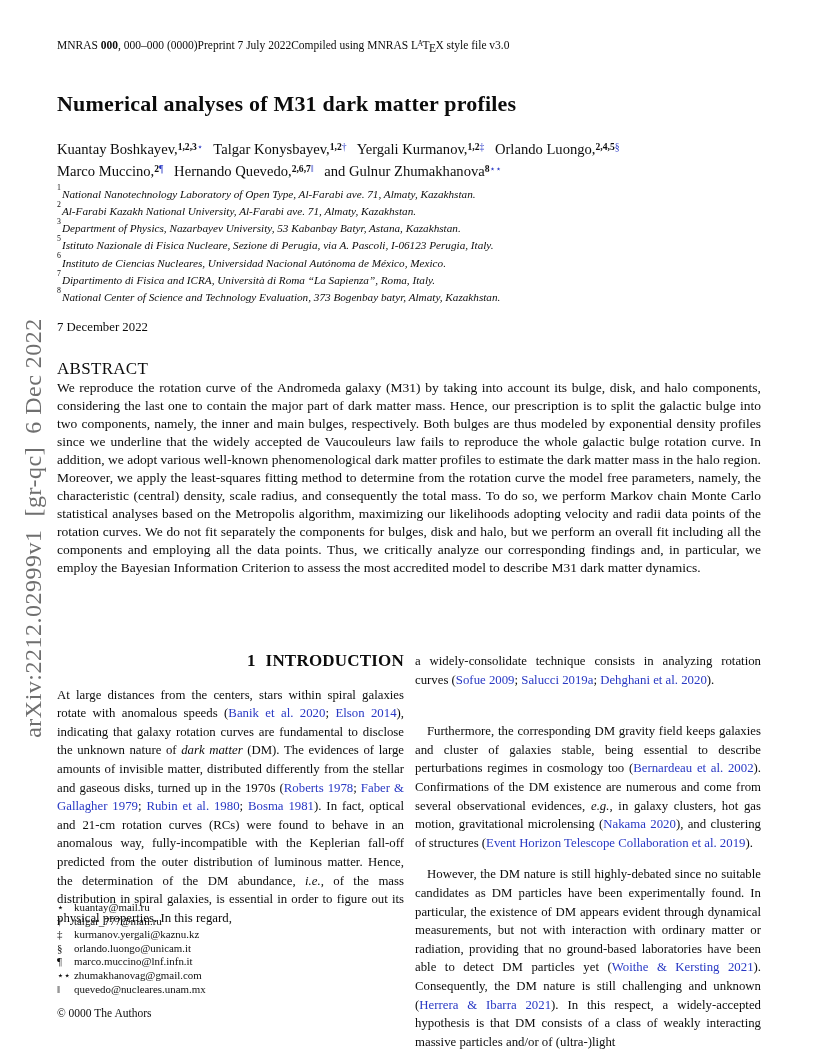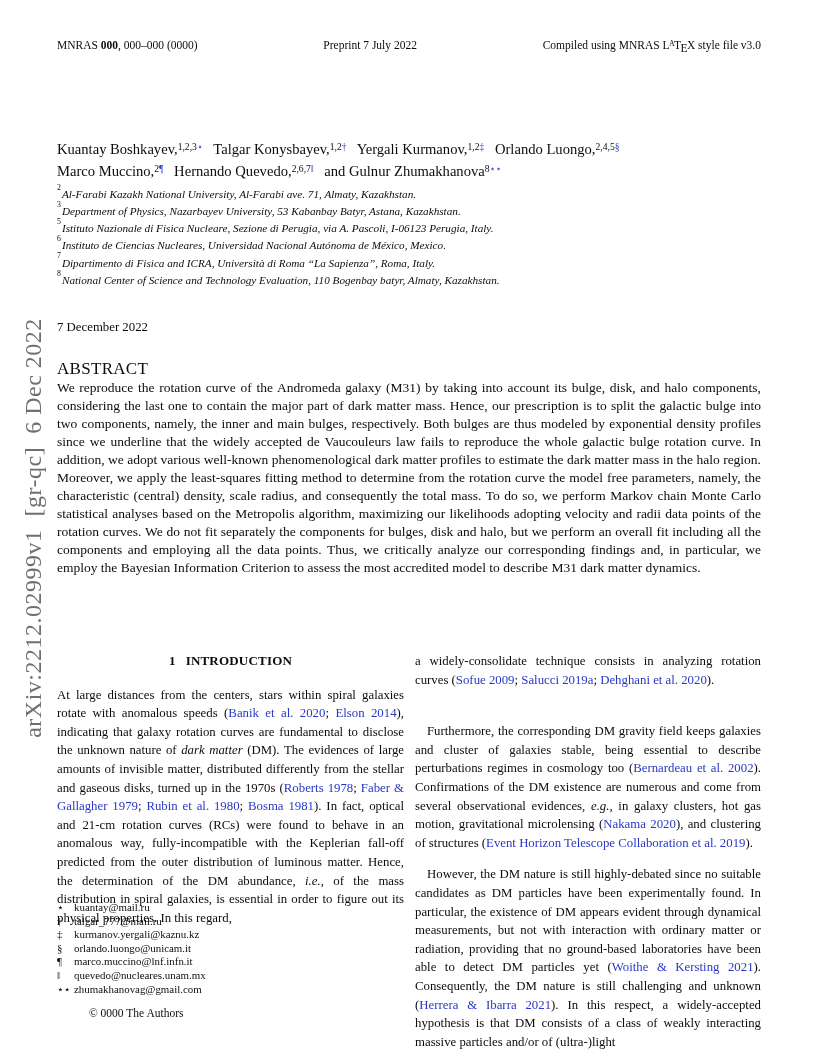--- a/index.html
+++ b/index.html
@@ -15,102 +15,104 @@
   
   .arxiv-stamp {
     position:absolute; left:33px; top:528px;
     transform:translate(-50%,-50%) rotate(-90deg);
     white-space:pre; font-size:24px; color:var(--stamp); letter-spacing:0.5px;
   }
 
   
   .runhead {
     left:57px; top:39px; width:704px;
-    display:flex; justify-content:space-between; align-items:baseline;
+    display:flex; justify-content:flex-start; align-items:baseline;
     font-size:11.5px;
   }
   .runhead span { white-space:pre; }
   .latex-a { font-size:68%; position:relative; top:-0.38em; margin:0 -0.08em; }
   .latex-e { position:relative; top:0.22em; margin:0 -0.05em; }
 
   .paper-title { left:57px; top:91px; width:704px; font-size:22px; font-weight:bold; letter-spacing:0.2px; }
 
   
   .authors { left:57px; top:139px; width:704px; font-size:14.6px; line-height:20px; }
   .author { margin-right:7px; }
-  sup.aff { font-size:66%; position:relative; top:-0.45em; vertical-align:baseline; }
+  sup.aff { font-size:66%; position:relative; top:-0.45em; vertical-align:baseline;font-weight:bold; }
   sup.sym { font-size:66%; position:relative; top:-0.45em; vertical-align:baseline; color:var(--link); }
 
   
   .affils { left:57px; top:184px; width:704px; font-size:11.2px; line-height:13.4px; font-style:italic; }
   .affil sup { font-size:70%; position:relative; top:-0.4em; font-style:normal; margin-right:1px; }
 
   .date-line { left:57px; top:320px; font-size:12.8px; }
 
   .abstract-head { left:57px; top:359px; font-size:17px; font-weight:normal; letter-spacing:0.3px; }
   .abstract-body {
     left:57px; top:379px; width:704px;
     font-size:13.5px; line-height:18px; text-align:justify;
   }
   .keywords { left:57px; top:595px; width:704px; font-size:13.4px; }
   .keywords b { margin-right:8px; }
 
   
   .col { font-size:12.8px; line-height:18.6px; text-align:justify; }
   .col-left  { left:57px;  top:652px; width:347px; }
   .col-right { left:415px; top:652px; width:346px; }
-  .sec-head { font-size:13px; font-weight:bold; letter-spacing:0.2px; margin-bottom:15px; text-align:center; }
+  .sec-head { font-size:17px; font-weight:bold; letter-spacing:0.2px; margin-bottom:15px; text-align:right; }
   .sec-head .sec-num { margin-right:10px; }
   .col p.indent { text-indent:12px; }
   .col-right p.p1 { margin-bottom:33px; }
   .col-right p.p2 { margin-bottom:13px; }
   .link { color:var(--link); }
   .em { font-style:italic; }
 
   
   .footnotes { left:57px; top:901px; width:347px; font-size:10.9px; line-height:13.6px; }
   .fn-sym { display:inline-block; min-width:17px; }
 
-  .footer-copy { left:57px; top:1007px; font-size:11.5px;margin-left:32px; }
+  .footer-copy { left:57px; top:1007px; font-size:11.5px; }
 </style>
 </head>
 <body>
 
 <div class="page">
 
   <div class="arxiv-stamp">arXiv:2212.02999v1  [gr-qc]  6 Dec 2022</div>
 
   <div class="abs runhead">
     <span><span>MNRAS </span><b>000</b><span>, 000–000 (0000)</span></span>
     <span>Preprint 7 July 2022</span>
     <span><span>Compiled using MNRAS </span><span>L</span><span class="latex-a">A</span><span>T</span><span class="latex-e">E</span><span>X</span><span> style file v3.0</span></span>
   </div>
 
+  <h1 class="abs paper-title">Numerical analyses of M31 dark matter profiles</h1>
 
   <div class="abs authors">
     <div>
       <span class="author"><span>Kuantay Boshkayev,</span><sup class="aff">1,2,3</sup><sup class="sym">⋆</sup></span>
       <span class="author"><span>Talgar Konysbayev,</span><sup class="aff">1,2</sup><sup class="sym">†</sup></span>
       <span class="author"><span>Yergali Kurmanov,</span><sup class="aff">1,2</sup><sup class="sym">‡</sup></span>
       <span class="author"><span>Orlando Luongo,</span><sup class="aff">2,4,5</sup><sup class="sym">§</sup></span>
     </div>
     <div>
       <span class="author"><span>Marco Muccino,</span><sup class="aff">2</sup><sup class="sym">¶</sup></span>
       <span class="author"><span>Hernando Quevedo,</span><sup class="aff">2,6,7</sup><sup class="sym">‖</sup></span>
       <span class="author"><span>and Gulnur Zhumakhanova</span><sup class="aff">8</sup><sup class="sym">⋆⋆</sup></span>
     </div>
   </div>
 
   <div class="abs affils">
+    <div class="affil"><sup>1</sup><span>National Nanotechnology Laboratory of Open Type, Al-Farabi ave. 71, Almaty, Kazakhstan.</span></div>
     <div class="affil"><sup>2</sup><span>Al-Farabi Kazakh National University, Al-Farabi ave. 71, Almaty, Kazakhstan.</span></div>
     <div class="affil"><sup>3</sup><span>Department of Physics, Nazarbayev University, 53 Kabanbay Batyr, Astana, Kazakhstan.</span></div>
     <div class="affil"><sup>5</sup><span>Istituto Nazionale di Fisica Nucleare, Sezione di Perugia, via A. Pascoli, I-06123 Perugia, Italy.</span></div>
     <div class="affil"><sup>6</sup><span>Instituto de Ciencias Nucleares, Universidad Nacional Autónoma de México, Mexico.</span></div>
     <div class="affil"><sup>7</sup><span>Dipartimento di Fisica and ICRA, Università di Roma “La Sapienza”, Roma, Italy.</span></div>
-    <div class="affil"><sup>8</sup><span>National Center of Science and Technology Evaluation, 110 Bogenbay batyr, Almaty, Kazakhstan.</span></div>
+    <div class="affil"><sup>8</sup><span>National Center of Science and Technology Evaluation, 373 Bogenbay batyr, Almaty, Kazakhstan.</span></div>
   </div>
 
   <div class="abs date-line">7 December 2022</div>
 
   <div class="abs abstract-head">ABSTRACT</div>
   <div class="abs abstract-body">We reproduce the rotation curve of the Andromeda galaxy (M31) by taking into account its bulge, disk, and halo components, considering the last one to contain the major part of dark matter mass. Hence, our prescription is to split the galactic bulge into two components, namely, the inner and main bulges, respectively. Both bulges are thus modeled by exponential density profiles since we underline that the widely accepted de Vaucouleurs law fails to reproduce the whole galactic bulge rotation curve. In addition, we adopt various well-known phenomenological dark matter profiles to estimate the dark matter mass in the halo region. Moreover, we apply the least-squares fitting method to determine from the rotation curve the model free parameters, namely, the characteristic (central) density, scale radius, and consequently the total mass. To do so, we perform Markov chain Monte Carlo statistical analyses based on the Metropolis algorithm, maximizing our likelihoods adopting velocity and radii data points of the rotation curves. We do not fit separately the components for bulges, disk and halo, but we perform an overall fit including all the components and employing all the data points. Thus, we critically analyze our corresponding findings and, in particular, we employ the Bayesian Information Criterion to assess the most accredited model to describe M31 dark matter dynamics.</div>
 
 
   <div class="abs col col-left">
     <div class="sec-head">
@@ -124,19 +126,19 @@
     <p class="p2 indent"><span>Furthermore, the corresponding DM gravity field keeps galaxies and cluster of galaxies stable, being essential to describe perturbations regimes in cosmology too (</span><span class="link">Bernardeau et al. 2002</span><span>). Confirmations of the DM existence are numerous and come from several observational evidences, </span><span class="em">e.g.</span><span>, in galaxy clusters, hot gas motion, gravitational microlensing (</span><span class="link">Nakama 2020</span><span>), and clustering of structures (</span><span class="link">Event Horizon Telescope Collaboration et al. 2019</span><span>).</span></p>
     <p class="indent"><span>However, the DM nature is still highly-debated since no suitable candidates as DM particles have been experimentally found. In particular, the existence of DM appears evident through dynamical measurements, but not with interaction with ordinary matter or radiation, providing that no ground-based laboratories have been able to detect DM particles yet (</span><span class="link">Woithe &amp; Kersting 2021</span><span>). Consequently, the DM nature is still challenging and unknown (</span><span class="link">Herrera &amp; Ibarra 2021</span><span>). In this respect, a widely-accepted hypothesis is that DM consists of a class of weakly interacting massive particles and/or of (ultra-)light</span></p>
   </div>
 
   <div class="abs footnotes">
     <div class="fnote"><span class="fn-sym">⋆</span><span class="fn-email">kuantay@mail.ru</span></div>
     <div class="fnote"><span class="fn-sym">†</span><span class="fn-email">talgar_777@mail.ru</span></div>
     <div class="fnote"><span class="fn-sym">‡</span><span class="fn-email">kurmanov.yergali@kaznu.kz</span></div>
     <div class="fnote"><span class="fn-sym">§</span><span class="fn-email">orlando.luongo@unicam.it</span></div>
     <div class="fnote"><span class="fn-sym">¶</span><span class="fn-email">marco.muccino@lnf.infn.it</span></div>
+    <div class="fnote"><span class="fn-sym">⋆⋆</span><span class="fn-email">zhumakhanovag@gmail.com</span></div>
     <div class="fnote"><span class="fn-sym">‖</span><span class="fn-email">quevedo@nucleares.unam.mx</span></div>
-    <div class="fnote"><span class="fn-sym">⋆⋆</span><span class="fn-email">zhumakhanovag@gmail.com</span></div>
   </div>
 
   <div class="abs footer-copy">© 0000 The Authors</div>
 
 </div>
 
 </body></html>

